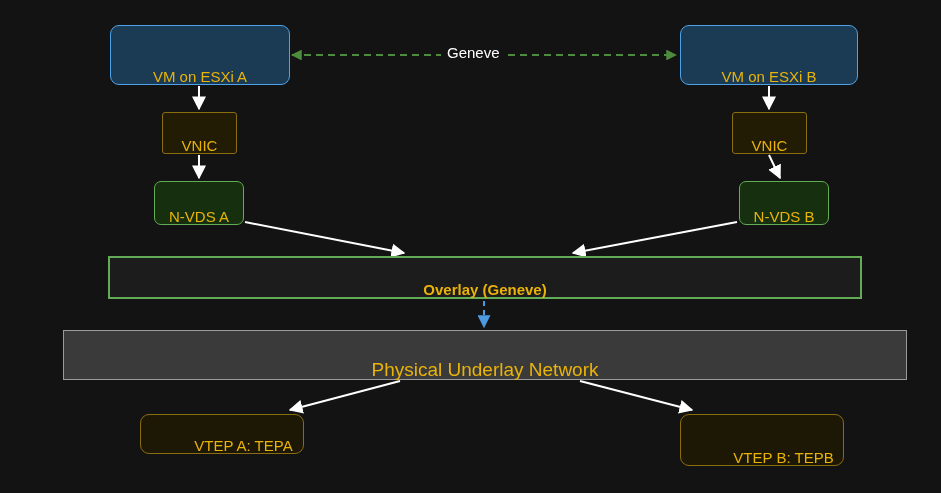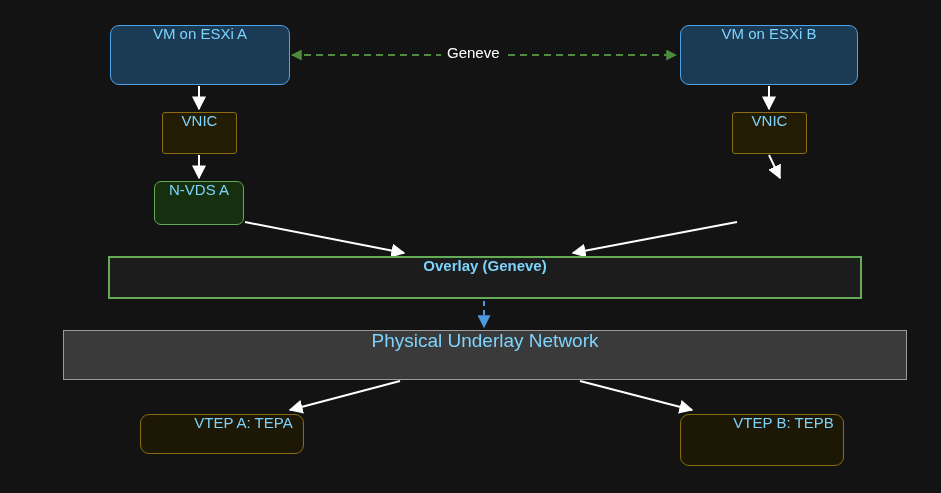--- a/index.html
+++ b/index.html
@@ -19,24 +19,24 @@
     position: absolute;
     left: 0;
     top: 0;
     width: 941px;
     height: 493px;
     pointer-events: none;
   }
   .node {
     position: absolute;
     display: flex;
-    align-items: flex-start;
+    align-items: flex-end;
     justify-content: center;
     box-sizing: border-box;
-    color: #7dd3fc;
+    color: #eab308;
     font-size: 15px;
     line-height: 1;
     text-align: center;
     white-space: nowrap;
   }
   .n-vm {
     background: #1b3a54;
     border: 1.6px solid #4ea3e8;
     border-radius: 9px;
   }
@@ -132,20 +132,23 @@
   </div>
 
   <div class="node n-vnic" style="left:732px; top:112px; width:75px; height:42px;">
     <span>VNIC</span>
   </div>
 
   <div class="node n-nvds" style="left:154px; top:181px; width:90px; height:44px;">
     <span>N-VDS A</span>
   </div>
 
+  <div class="node n-nvds" style="left:739px; top:181px; width:90px; height:44px;">
+    <span>N-VDS B</span>
+  </div>
 
   <div class="node n-overlay" style="left:108px; top:256px; width:754px; height:43px;">
     <span>Overlay (Geneve)</span>
   </div>
 
   <div class="node n-underlay" style="left:63px; top:330px; width:844px; height:50px;">
     <span>Physical Underlay Network</span>
   </div>
 
   <div class="node n-vtep" style="left:140px; top:414px; width:164px; height:40px;">

